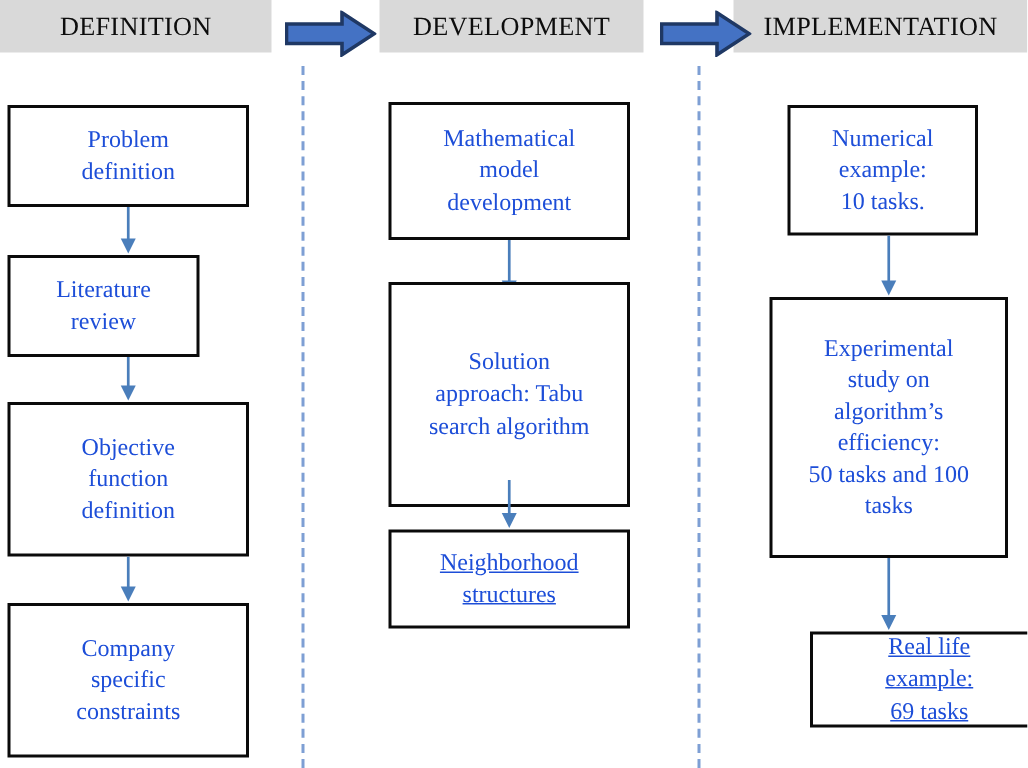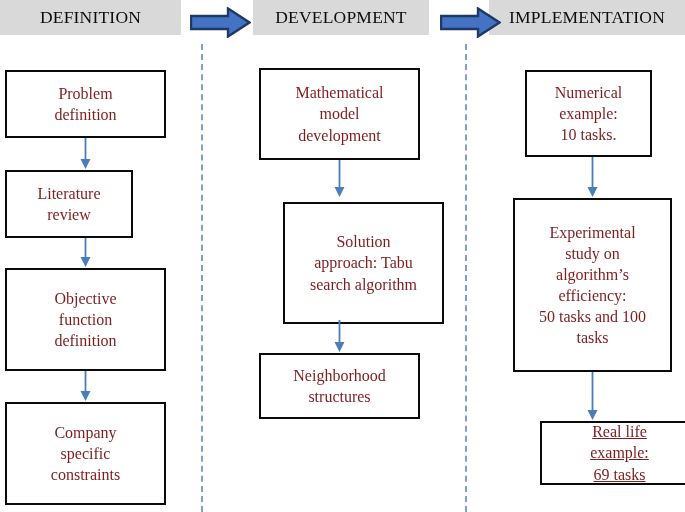--- a/index.html
+++ b/index.html
@@ -61,21 +61,21 @@
   
   .box {
     position: absolute;
     box-sizing: border-box;
     background: #ffffff;
     border: 2.5px solid #0a0a0a;
     display: flex;
     align-items: center;
     justify-content: center;
     text-align: center;
-    color: #7f1d1d;
+    color: #1d4ed8;
     font-size: 16px;
     line-height: 1.32;
     padding: 2px 6px;
     font-family: "Liberation Serif", "DejaVu Serif", serif;
   }
   .box-text { display: block; white-space: pre-line; }
 
   
   .connector {
     position: absolute;
@@ -164,34 +164,34 @@
 constraints</span>
   </div>
 
   <div class="connector" style="left:333px; top:160px; height:38px;">
     <svg viewBox="0 0 13 38" preserveAspectRatio="none">
       <line x1="6.5" y1="0" x2="6.5" y2="28" stroke="#4a7ebb" stroke-width="1.8"></line>
       <polygon points="1.5,27 11.5,27 6.5,37" fill="#4a7ebb"></polygon>
     </svg>
   </div>
 
-  <div class="box" style="left:259px; top:202px; width:161px; height:122px;margin-left:24px;">
+  <div class="box" style="left:259px; top:188px; width:161px; height:150px;">
     <span class="box-text">Solution
 approach: Tabu
 search algorithm</span>
   </div>
 
   <div class="connector" style="left:333px; top:320px; height:33px;">
     <svg viewBox="0 0 13 33" preserveAspectRatio="none">
       <line x1="6.5" y1="0" x2="6.5" y2="23" stroke="#4a7ebb" stroke-width="1.8"></line>
       <polygon points="1.5,22 11.5,22 6.5,32" fill="#4a7ebb"></polygon>
     </svg>
   </div>
 
-  <div class="box" style="left:259px; top:353px; width:161px; height:66px;">
+  <div class="box" style="left:259px; top:353px; width:161px; height:66px;text-decoration:underline;">
     <span class="box-text">Neighborhood
 structures</span>
   </div>
 
   <div class="box" style="left:525px; top:70px; width:127px; height:87px;">
     <span class="box-text">Numerical
 example:
 10 tasks.</span>
   </div>
 

